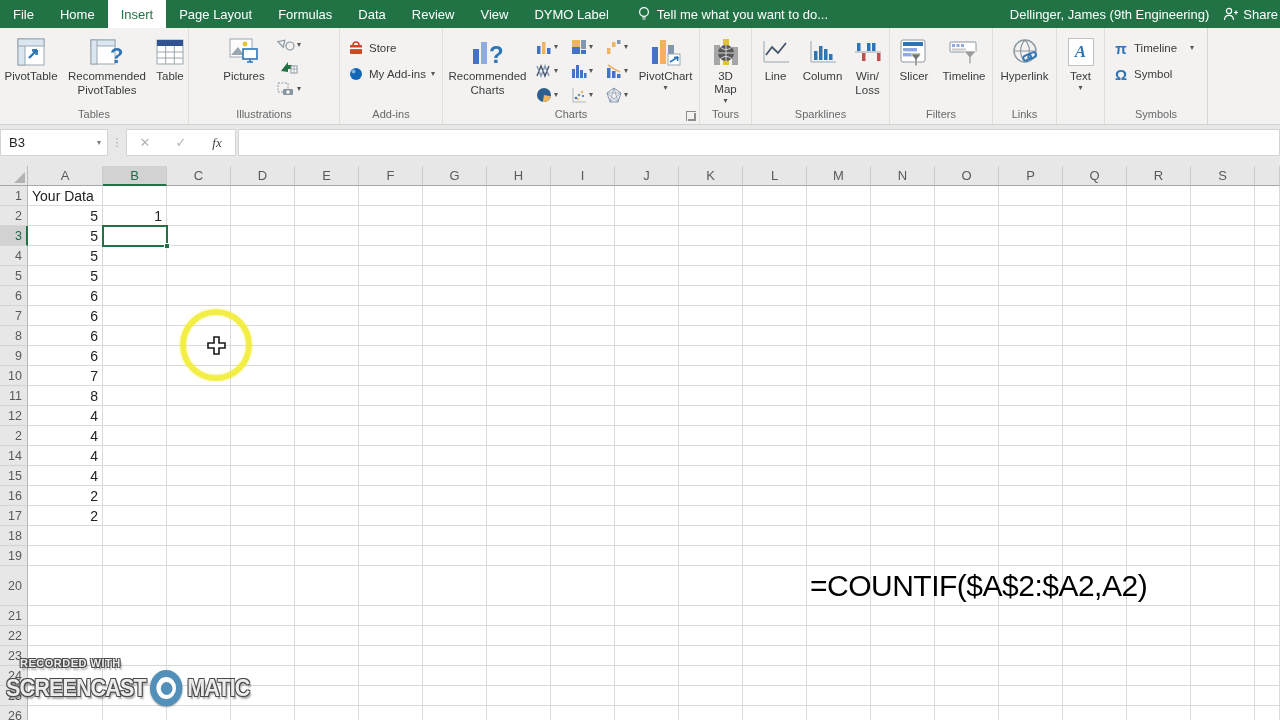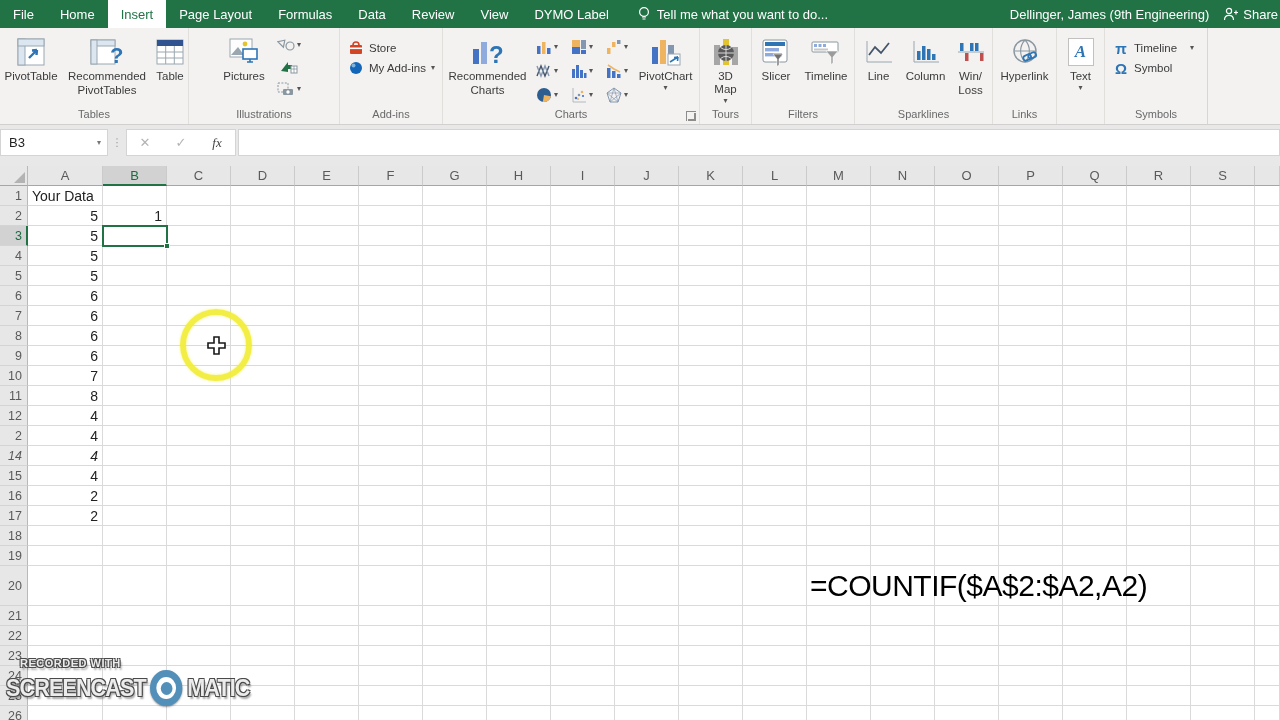--- a/index.html
+++ b/index.html
@@ -19,21 +19,21 @@
   
   .ribbon { position:absolute; left:0; top:28px; width:1280px; height:97px; background:#f3f2f1;
             border-bottom:1px solid #d2d0ce; display:flex; }
   .rgroup { display:flex; flex-direction:column; border-right:1px solid #e1dfdc; position:relative; }
   .rgroup-content { flex:1; display:flex; align-items:flex-start; justify-content:center; padding-top:3px; }
   .rgroup-label { height:17px; font-size:11px; color:#696969; text-align:center; line-height:15px; }
   .bigbtn { display:flex; flex-direction:column; align-items:center; padding:3px 3px 0;
             font-size:11.5px; color:#3b3b3b; text-align:center; line-height:1.18; height:74px; }
   .bigbtn .iconslot { height:36px; display:flex; align-items:center; justify-content:center; }
   .caret { font-size:8px; color:#555; line-height:1; }
-  .smallcol { display:flex; flex-direction:column; padding-top:7px; }
+  .smallcol { display:flex; flex-direction:column; gap:6px; padding-top:7px; }
   .smallbtn { display:flex; align-items:center; gap:5px; font-size:11.5px; color:#3b3b3b; height:20px; }
   .chartgrid { display:grid; grid-template-columns:repeat(3,35px); grid-auto-rows:24px; padding-top:4px; }
   .chartcell { display:flex; align-items:center; gap:2px; justify-content:center; }
   .launcher { position:absolute; right:3px; bottom:3px; width:10px; height:10px;
               border-left:1px solid #8c8c8c; border-top:1px solid #8c8c8c; }
   .launcher::after { content:""; position:absolute; right:0; bottom:0; width:6px; height:6px;
               border-right:2px solid #8c8c8c; border-bottom:2px solid #8c8c8c; }
   .illu-col { display:flex; flex-direction:column; gap:4px; padding-top:5px; align-items:center; }
   .illu-small { display:flex; align-items:center; gap:2px; height:18px; }
   .texticon { width:26px; height:28px; border:1px solid #c3c1bf; background:#fff; display:flex;
@@ -387,20 +387,60 @@
                 <path d="M7 16h16M15 8v16M9.5 10.5a9 9 0 0 0 11 0M9.5 21.5a9 9 0 0 1 11 0" stroke="#d9d9d9" stroke-width="1" fill="none"></path>
               </svg>
           </span>
           <span>3D Map</span>
           <span class="caret">▾</span>
         </div>
       </div>
       <div class="rgroup-label">Tours</div>
     </div>
 
+    <div class="rgroup" style="width:138px">
+      <div class="rgroup-content">
+        <div class="bigbtn" style="width:44px">
+          <span class="iconslot">
+            <svg width="30" height="26" viewBox="0 0 30 26">
+                <path d="M3 2v21h25" stroke="#9aa7b0" fill="none"></path>
+                <path d="M5 16 l6-8 6 6 8-10" fill="none" stroke="#44546a" stroke-width="1.8"></path>
+              </svg>
+          </span>
+          <span>Line</span>
+        </div>
+        <div class="bigbtn" style="width:50px">
+          <span class="iconslot">
+            <svg width="30" height="26" viewBox="0 0 30 26">
+                <path d="M3 2v21h25" stroke="#9aa7b0" fill="none"></path>
+                <rect x="6" y="12" width="3.5" height="9" fill="#2e75b6"></rect>
+                <rect x="11" y="7" width="3.5" height="14" fill="#2e75b6"></rect>
+                <rect x="16" y="10" width="3.5" height="11" fill="#2e75b6"></rect>
+                <rect x="21" y="15" width="3.5" height="6" fill="#2e75b6"></rect>
+              </svg>
+          </span>
+          <span>Column</span>
+        </div>
+        <div class="bigbtn" style="width:40px">
+          <span class="iconslot">
+            <svg width="30" height="26" viewBox="0 0 30 26">
+                <path d="M2 13h26" stroke="#9aa7b0"></path>
+                <rect x="4" y="4" width="3.5" height="8" fill="#2e75b6"></rect>
+                <rect x="9" y="14" width="3.5" height="8" fill="#c0504d"></rect>
+                <rect x="14" y="4" width="3.5" height="8" fill="#2e75b6"></rect>
+                <rect x="19" y="4" width="3.5" height="8" fill="#2e75b6"></rect>
+                <rect x="24" y="14" width="3.5" height="8" fill="#c0504d"></rect>
+              </svg>
+          </span>
+          <span>Win/ Loss</span>
+        </div>
+      </div>
+      <div class="rgroup-label">Sparklines</div>
+    </div>
+
     <div class="rgroup" style="width:103px">
       <div class="rgroup-content">
         <div class="bigbtn" style="width:46px">
           <span class="iconslot">
             <svg width="30" height="28" viewBox="0 0 30 28">
                 <rect x="2" y="2" width="24" height="22" rx="2" fill="#fff" stroke="#8a97a0"></rect>
                 <rect x="4" y="4" width="20" height="4" fill="#2e75b6"></rect>
                 <rect x="4" y="10" width="14" height="3.4" fill="#8faadc"></rect>
                 <rect x="4" y="15" width="17" height="3.4" fill="#8faadc"></rect>
                 <path d="M12 16 l10-0 -4 5 0 6 -2 1.4 0-7.4z" fill="#717171" stroke="#fff" stroke-width=".6"></path>
@@ -416,60 +456,20 @@
                 <rect x="8.5" y="6" width="3" height="3" fill="#8faadc"></rect>
                 <rect x="13" y="6" width="3" height="3" fill="#8faadc"></rect>
                 <rect x="4" y="10.5" width="14" height="2" fill="#c8c8c8"></rect>
                 <path d="M16 13 l12 0 -5 6 0 6 -2 1.5 0-7.5z" fill="#9b9b9b" stroke="#fff" stroke-width=".6"></path>
               </svg>
           </span>
           <span>Timeline</span>
         </div>
       </div>
       <div class="rgroup-label">Filters</div>
-    </div>
-
-    <div class="rgroup" style="width:138px">
-      <div class="rgroup-content">
-        <div class="bigbtn" style="width:44px">
-          <span class="iconslot">
-            <svg width="30" height="26" viewBox="0 0 30 26">
-                <path d="M3 2v21h25" stroke="#9aa7b0" fill="none"></path>
-                <path d="M5 16 l6-8 6 6 8-10" fill="none" stroke="#44546a" stroke-width="1.8"></path>
-              </svg>
-          </span>
-          <span>Line</span>
-        </div>
-        <div class="bigbtn" style="width:50px">
-          <span class="iconslot">
-            <svg width="30" height="26" viewBox="0 0 30 26">
-                <path d="M3 2v21h25" stroke="#9aa7b0" fill="none"></path>
-                <rect x="6" y="12" width="3.5" height="9" fill="#2e75b6"></rect>
-                <rect x="11" y="7" width="3.5" height="14" fill="#2e75b6"></rect>
-                <rect x="16" y="10" width="3.5" height="11" fill="#2e75b6"></rect>
-                <rect x="21" y="15" width="3.5" height="6" fill="#2e75b6"></rect>
-              </svg>
-          </span>
-          <span>Column</span>
-        </div>
-        <div class="bigbtn" style="width:40px">
-          <span class="iconslot">
-            <svg width="30" height="26" viewBox="0 0 30 26">
-                <path d="M2 13h26" stroke="#9aa7b0"></path>
-                <rect x="4" y="4" width="3.5" height="8" fill="#2e75b6"></rect>
-                <rect x="9" y="14" width="3.5" height="8" fill="#c0504d"></rect>
-                <rect x="14" y="4" width="3.5" height="8" fill="#2e75b6"></rect>
-                <rect x="19" y="4" width="3.5" height="8" fill="#2e75b6"></rect>
-                <rect x="24" y="14" width="3.5" height="8" fill="#c0504d"></rect>
-              </svg>
-          </span>
-          <span>Win/ Loss</span>
-        </div>
-      </div>
-      <div class="rgroup-label">Sparklines</div>
     </div>
 
     <div class="rgroup" style="width:64px">
       <div class="rgroup-content">
         <div class="bigbtn" style="width:60px">
           <span class="iconslot">
             <svg width="30" height="30" viewBox="0 0 30 30">
                 <circle cx="15" cy="14" r="11" fill="none" stroke="#8a97a0" stroke-width="1.4"></circle>
                 <path d="M4 14h22M15 3a16 16 0 0 1 0 22M15 3a16 16 0 0 0 0 22" fill="none" stroke="#8a97a0" stroke-width="1.1"></path>
                 <rect x="13" y="18" width="8" height="5" rx="2.5" fill="none" stroke="#2e75b6" stroke-width="1.8" transform="rotate(-25 17 20)"></rect>
@@ -848,21 +848,21 @@
           <div class="cell" style="width: 64px;"></div>
           <div class="cell" style="width: 64px;"></div>
           <div class="cell" style="width: 64px;"></div>
           <div class="cell" style="width: 64px;"></div>
           <div class="cell" style="width: 64px;"></div>
           <div class="cell" style="width: 64px;"></div>
           <div class="cell" style="width: 64px;"></div>
           <div class="cell" style="width: 64px;"></div>
           <div class="cell" style="width: 25px;"></div>
         </div>
-        <div class="grow" style="height: 20px; font-style: italic;">
+        <div class="grow" style="height: 20px;">
           <div class="rowhdr">14</div>
           <div class="cell num" style="width: 75px;">4</div>
           <div class="cell" style="width: 64px;"></div>
           <div class="cell" style="width: 64px;"></div>
           <div class="cell" style="width: 64px;"></div>
           <div class="cell" style="width: 64px;"></div>
           <div class="cell" style="width: 64px;"></div>
           <div class="cell" style="width: 64px;"></div>
           <div class="cell" style="width: 64px;"></div>
           <div class="cell" style="width: 64px;"></div>

